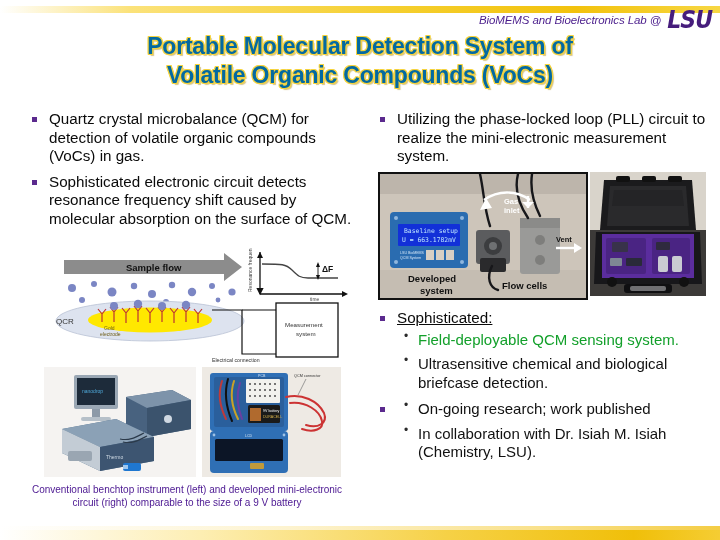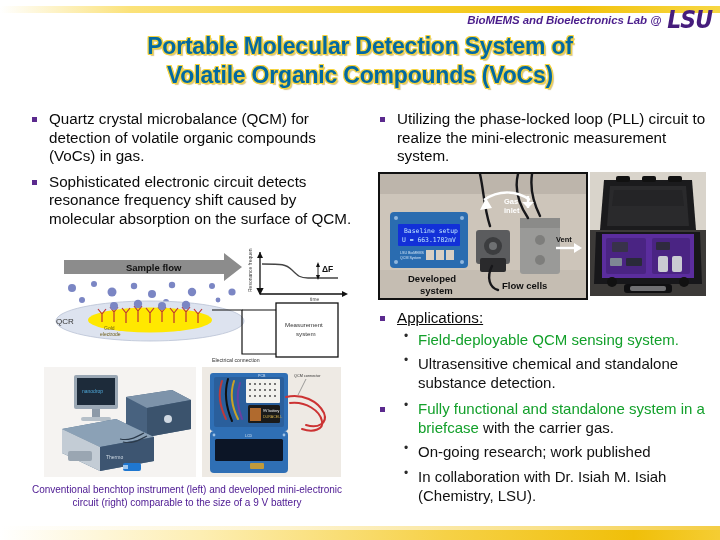--- a/index.html
+++ b/index.html
@@ -38,21 +38,21 @@
   
   .brand {
     position: absolute;
     right: 8px; top: 9px;
     display: flex;
     align-items: center;
     gap: 6px;
   }
   .brand-text {
     font-size: 11.5px;
-    font-weight: bold;
+    font-weight: normal;
     font-style: italic;
     color: #4b1e8c;
     letter-spacing: -0.1px;
     white-space: nowrap;
     text-align: right;
   }
   .lsu-logo {
     font-size: 22px;
     font-weight: bold;
     font-style: italic;
@@ -482,36 +482,33 @@
 
     <circle cx="22" cy="110" r="5" fill="#111"></circle>
     <circle cx="94" cy="110" r="5" fill="#111"></circle>
   </svg>
 </div>
 
 <div style="position:absolute; left:366px; top:305px; width:346px;">
 
   <ul class="lvl1">
     <li>
-      <span class="u">Applications:</span>
+      <span class="u">Sophisticated:</span>
       <ul class="lvl2">
         <li>
           <span class="green">Field-deployable QCM sensing system.</span>
         </li>
-        <li>Ultrasensitive chemical and standalone substance detection.</li>
+        <li>Ultrasensitive chemical and biological briefcase detection.</li>
       </ul>
     </li>
   </ul>
 
   <ul class="lvl1" style="margin-top:6px;">
     <li>
       <ul class="lvl2">
-        <li>
-          <span class="green">Fully functional and standalone system in a briefcase</span><span> with the carrier gas.</span>
-        </li>
         <li>On-going research; work published</li>
         <li>In collaboration with Dr. Isiah M. Isiah (Chemistry, LSU).</li>
       </ul>
     </li>
   </ul>
 
 </div>
 
 <div class="bottombar-thin"></div>
 <div class="bottombar"></div>

